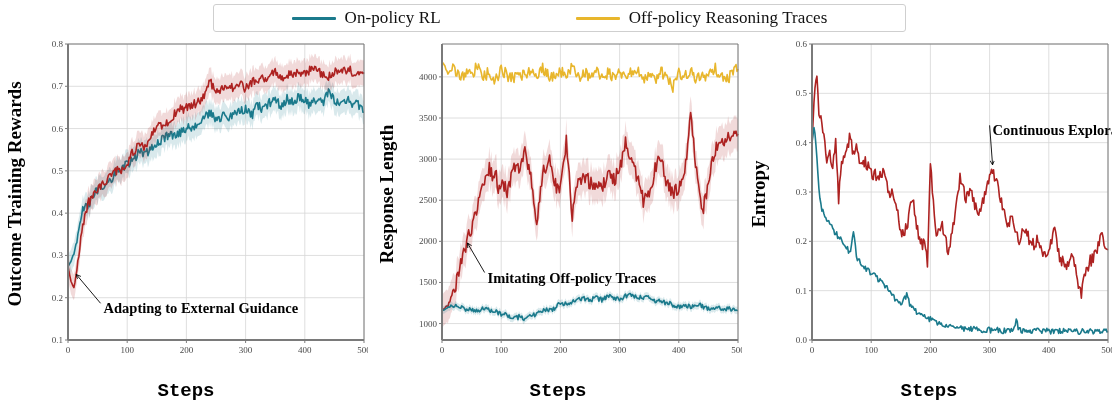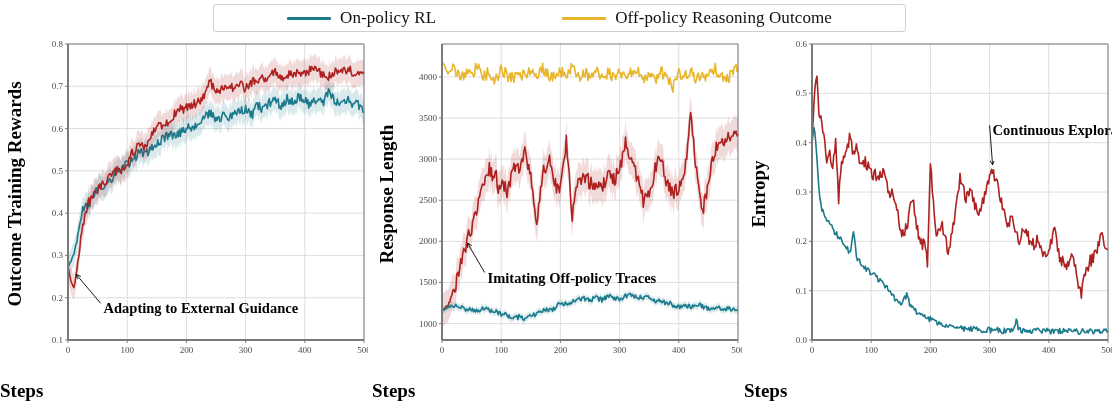--- a/index.html
+++ b/index.html
@@ -33,41 +33,41 @@
   .ylabel{
     position:absolute;left:2px;top:0;height:320px;width:26px;
     display:flex;align-items:center;justify-content:center;
   }
   .ylabel span{
     transform:rotate(-90deg);white-space:nowrap;
     font-family:"Liberation Serif", serif;font-weight:bold;
     font-size:19px;color:#000;
   }
   .xlabel{
-    position:absolute;left:0;right:0;bottom:2px;
-    font-family:Liberation Serif, serif;font-weight:bold;
+    position:absolute;left:0;right:0;bottom:2px;text-align:center;
+    font-family:Liberation Mono, monospace;font-weight:bold;
     font-size:19px;color:#000;
   }
   .plot-svg{position:absolute;}
   .tick-text{font-family:"Liberation Serif",serif;font-size:9px;fill:#4a4a4a;}
   .anno-text{font-family:"Liberation Serif",serif;font-weight:bold;font-size:14.5px;fill:#000;}
 </style>
 </head>
 <body>
 
 <div id="root">
 
   <div class="legend" id="legend-box">
       <div class="legend-item">
         <span class="legend-swatch" style="background: rgb(27, 122, 140);"></span>
         <span class="legend-label">On-policy RL</span>
       </div>
       <div class="legend-item">
         <span class="legend-swatch" style="background: rgb(232, 182, 44);"></span>
-        <span class="legend-label">Off-policy Reasoning Outcome</span>
+        <span class="legend-label">Off-policy Reasoning Traces</span>
       </div>
     </div>
 
   <div class="panel panel-1">
     <div class="ylabel">
       <span>Outcome Training Rewards</span>
     </div>
     <svg class="plot-svg" id="plot-1" width="340" height="330" style="left:28px;top:0px;">
         <line x1="40" x2="336" y1="306" y2="306" stroke="#d5d5d5" stroke-width="0.8"></line>
         <line x1="40" x2="336" y1="263.7142857142857" y2="263.7142857142857" stroke="#d5d5d5" stroke-width="0.8"></line>

